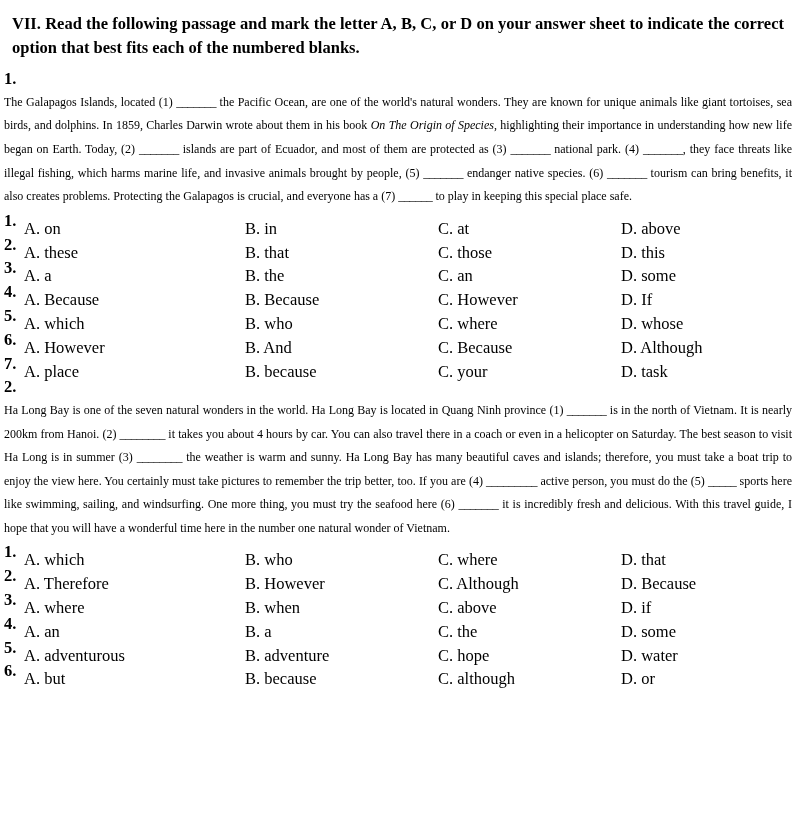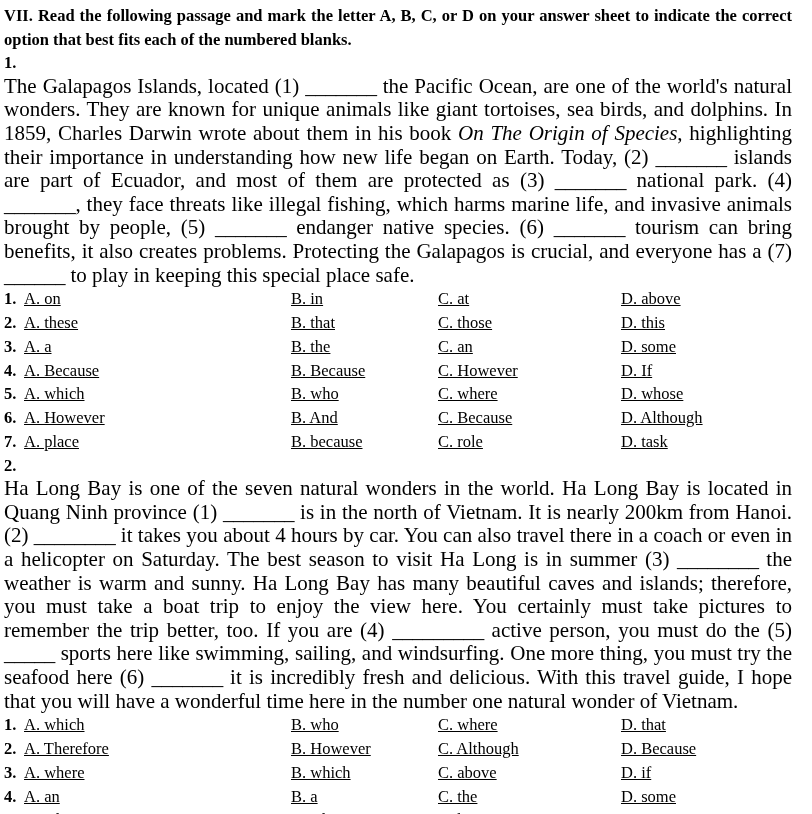--- a/index.html
+++ b/index.html
@@ -20,35 +20,35 @@
     position: relative;
     width: 812px;
     height: 814px;
     padding: 4px 20px 0 4px;
     box-sizing: border-box;
   }
   .heading {
     font-weight: bold;
     text-align: justify;
     text-align-last: left;
-    margin: 0;
+    margin: 8px;
     font-size: 16.5px;
     line-height: 23.6px;
   }
   .section-num {
     font-weight: bold;
     margin: 0;
     font-size: 16.5px;
     line-height: 23.6px;
   }
   .passage {
     margin: 0;
     text-align: justify;
     text-align-last: left;
-    font-size: 21px;
+    font-size: 12px;
     line-height: 23.6px;
     hyphens: none;
   }
   .passage em {
     font-style: italic;
   }
   .blank {
     font-family: "Liberation Serif", "DejaVu Serif", serif;
     letter-spacing: -0.3px;
   }
@@ -66,25 +66,24 @@
     font-size: 16.5px;
   }
   .q-num {
     font-weight: bold;
     position: absolute;
     left: 0px;
     top: 0;
   }
   .opt {
     position: absolute;
-    top: 0;
-    text-decoration: underline;
+    top: 8px;
   }
   .opt-a { left: 20px; }
-  .opt-b { left: 241px; margin-left: 46px; }
+  .opt-b { left: 241px; }
   .opt-c { left: 434px; }
   .opt-d { left: 617px; }
 </style>
 </head>
 <body>
 
 <div class="page">
 
   <p class="heading">VII. Read the following passage and mark the letter A, B, C, or D on your answer sheet to indicate the correct option that best fits each of the numbered blanks.</p>
 
@@ -132,21 +131,21 @@
       <span class="q-num">6.</span>
       <span class="opt opt-a">A. However</span>
       <span class="opt opt-b">B. And</span>
       <span class="opt opt-c">C. Because</span>
       <span class="opt opt-d">D. Although</span>
     </li>
     <li class="option-row">
       <span class="q-num">7.</span>
       <span class="opt opt-a">A. place</span>
       <span class="opt opt-b">B. because</span>
-      <span class="opt opt-c">C. role</span>
+      <span class="opt opt-c">C. your</span>
       <span class="opt opt-d">D. task</span>
     </li>
   </ul>
 
   <p class="section-num">2.</p>
 
   <p class="passage">Ha Long Bay is one of the seven natural wonders in the world. Ha Long Bay is located in Quang Ninh province (1) <span class="blank">_______</span> is in the north of Vietnam. It is nearly 200km from Hanoi. (2) <span class="blank">________</span> it takes you about 4 hours by car. You can also travel there in a coach or even in a helicopter on Saturday. The best season to visit Ha Long is in summer (3) <span class="blank">________</span> the weather is warm and sunny. Ha Long Bay has many beautiful caves and islands; therefore, you must take a boat trip to enjoy the view here. You certainly must take pictures to remember the trip better, too. If you are (4) <span class="blank">_________</span> active person, you must do the (5) <span class="blank">_____</span> sports here like swimming, sailing, and windsurfing. One more thing, you must try the seafood here (6) <span class="blank">_______</span> it is incredibly fresh and delicious. With this travel guide, I hope that you will have a wonderful time here in the number one natural wonder of Vietnam.</p>
 
   <ul class="options">
     <li class="option-row">
@@ -159,21 +158,21 @@
     <li class="option-row">
       <span class="q-num">2.</span>
       <span class="opt opt-a">A. Therefore</span>
       <span class="opt opt-b">B. However</span>
       <span class="opt opt-c">C. Although</span>
       <span class="opt opt-d">D. Because</span>
     </li>
     <li class="option-row">
       <span class="q-num">3.</span>
       <span class="opt opt-a">A. where</span>
-      <span class="opt opt-b">B. which</span>
+      <span class="opt opt-b">B. when</span>
       <span class="opt opt-c">C. above</span>
       <span class="opt opt-d">D. if</span>
     </li>
     <li class="option-row">
       <span class="q-num">4.</span>
       <span class="opt opt-a">A. an</span>
       <span class="opt opt-b">B. a</span>
       <span class="opt opt-c">C. the</span>
       <span class="opt opt-d">D. some</span>
     </li>

